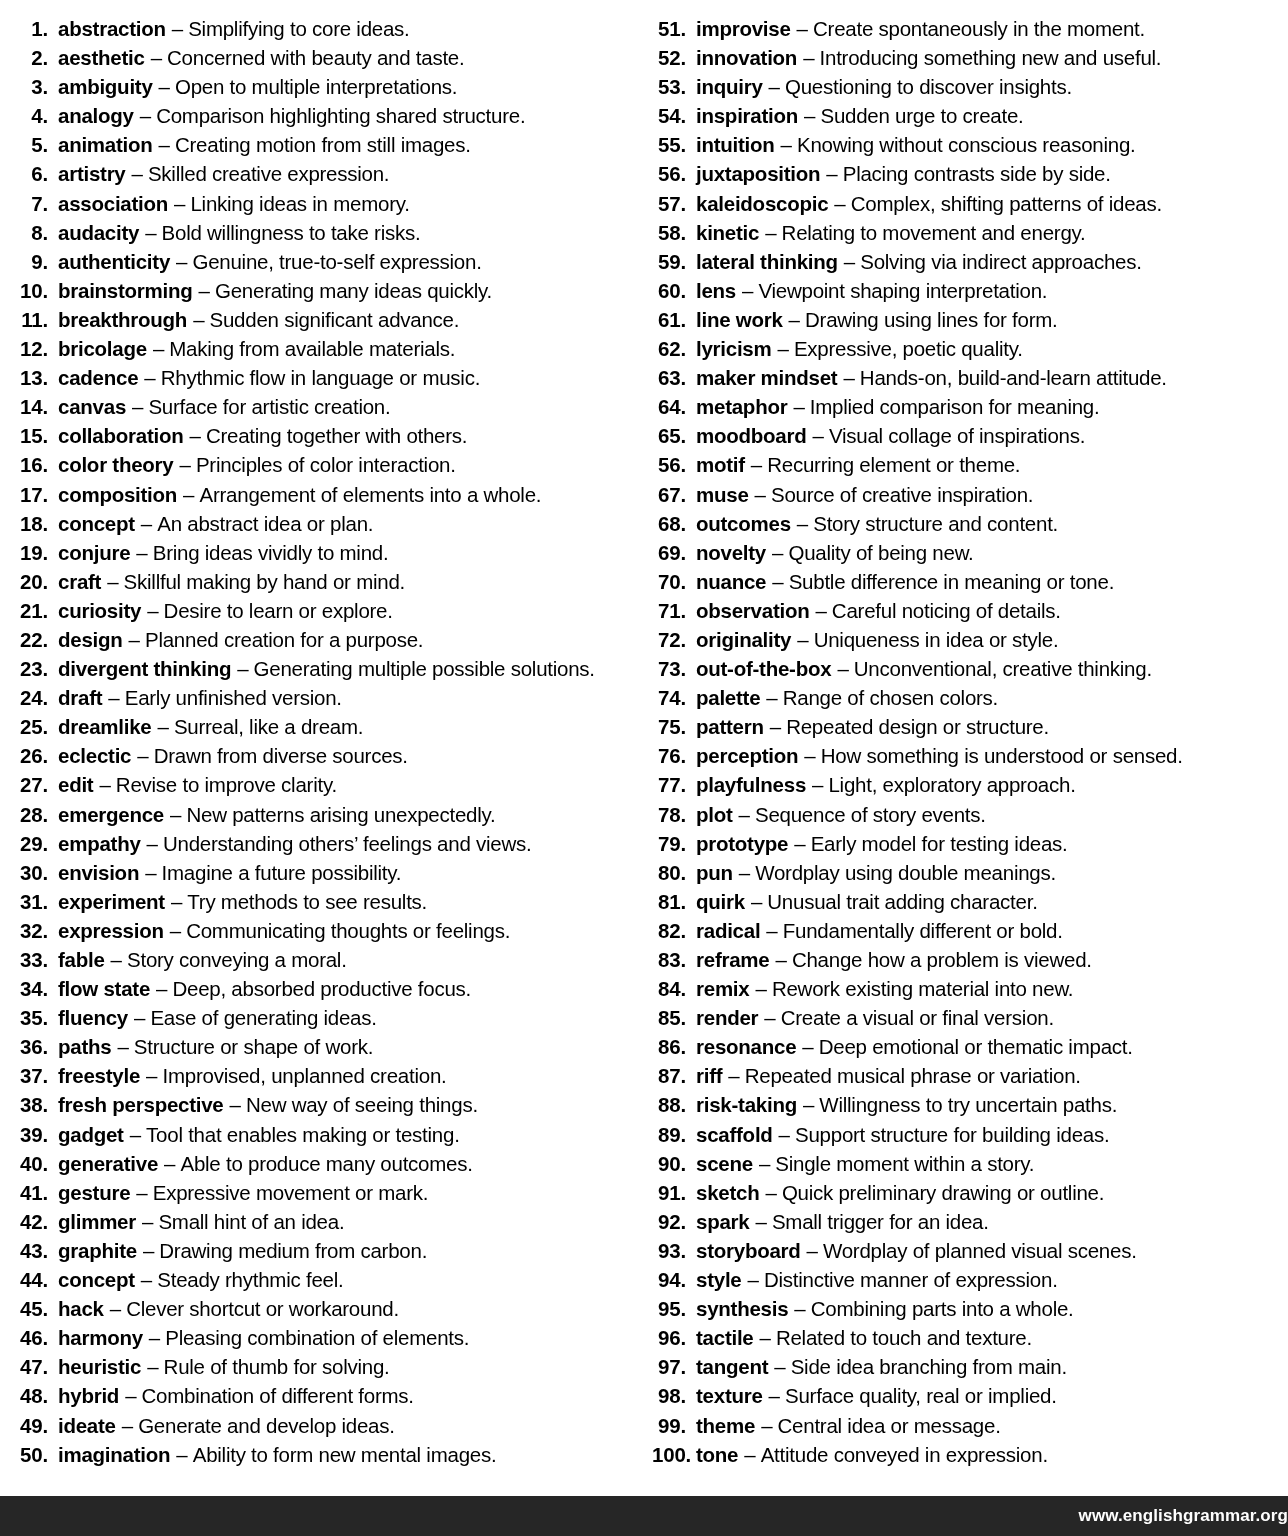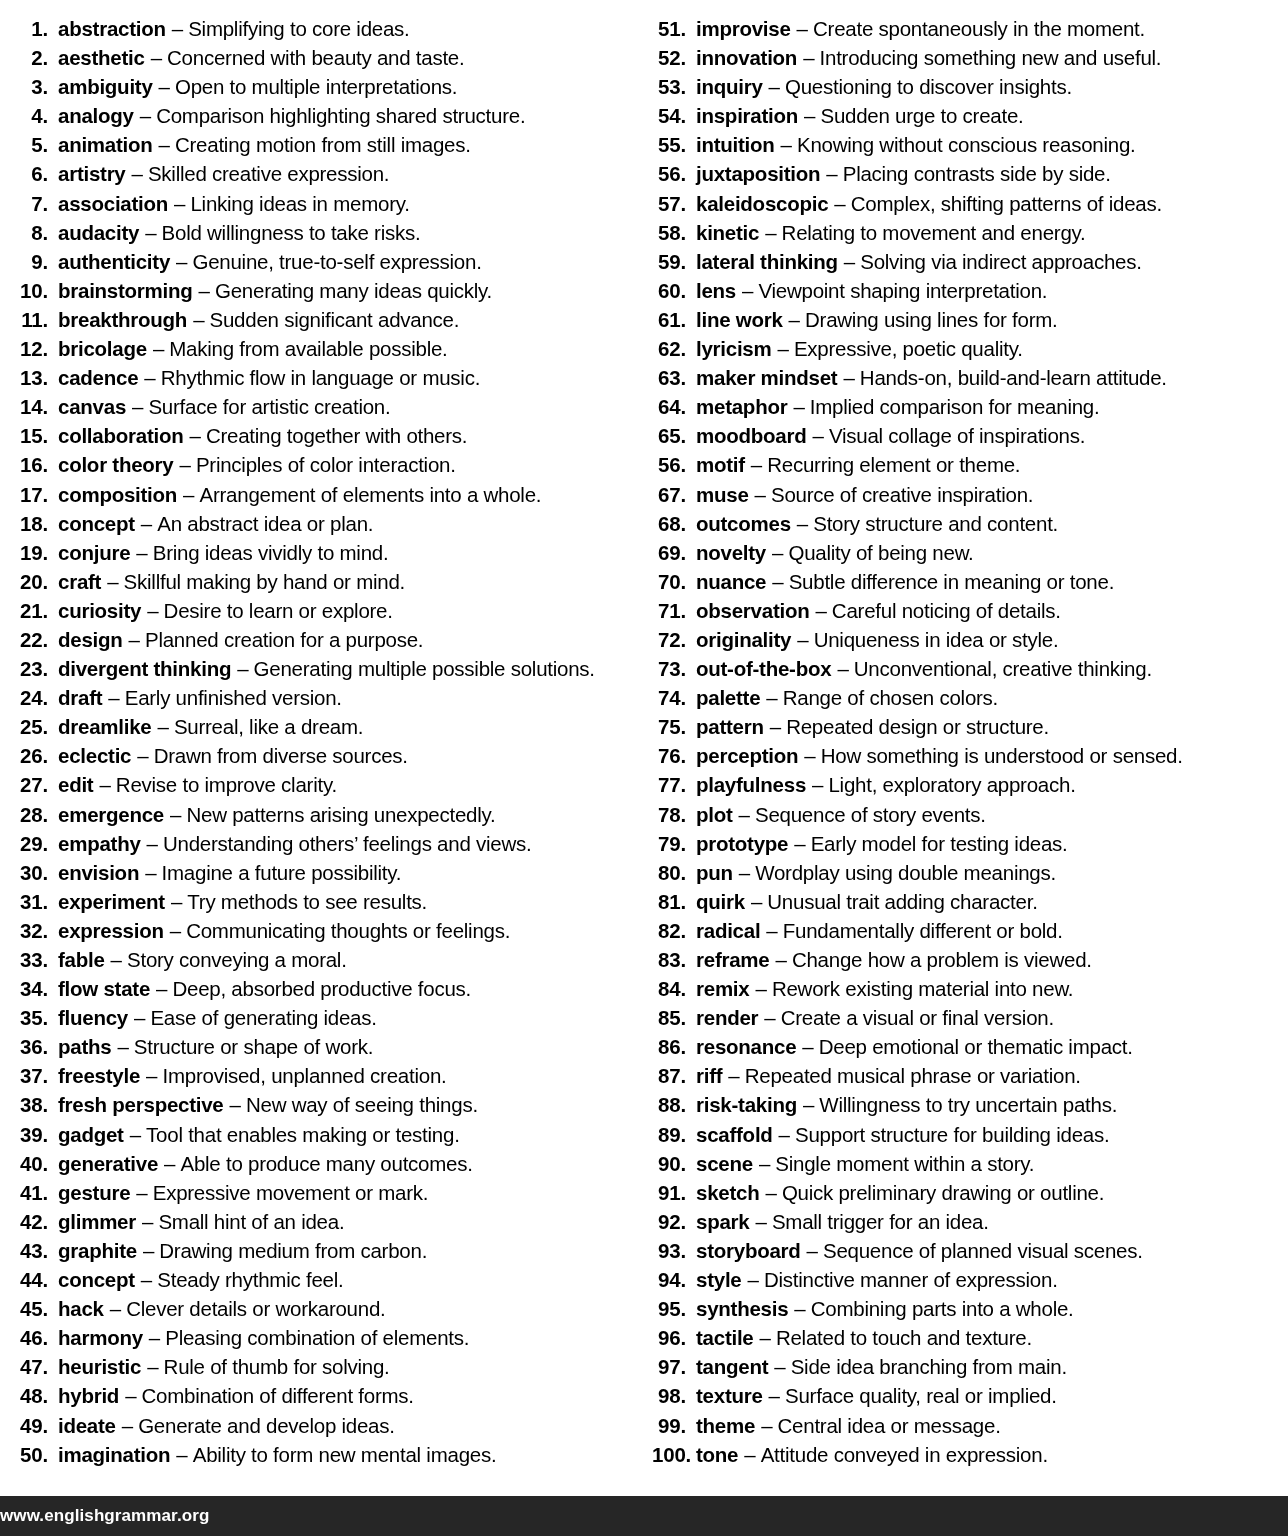--- a/index.html
+++ b/index.html
@@ -67,21 +67,21 @@
   .footer {
     position: absolute;
     left: 0;
     bottom: 0;
     width: 1288px;
     height: 40px;
     background: #262626;
     color: #ffffff;
     display: flex;
     align-items: center;
-    justify-content: flex-start;
+    justify-content: flex-end;
     font-size: 17px;
     font-weight: bold;
     letter-spacing: 0.1px;
   }
 </style>
 </head>
 <body>
 
 <div class="page">
   <div class="column left" id="col-0">
@@ -148,21 +148,21 @@
       <div class="item">
         <span class="num">11.</span>
         <span class="term">breakthrough</span>
         <span class="dash">–</span>
         <span class="def">Sudden significant advance.</span>
       </div>
       <div class="item">
         <span class="num">12.</span>
         <span class="term">bricolage</span>
         <span class="dash">–</span>
-        <span class="def">Making from available possible.</span>
+        <span class="def">Making from available materials.</span>
       </div>
       <div class="item">
         <span class="num">13.</span>
         <span class="term">cadence</span>
         <span class="dash">–</span>
         <span class="def">Rhythmic flow in language or music.</span>
       </div>
       <div class="item">
         <span class="num">14.</span>
         <span class="term">canvas</span>
@@ -346,21 +346,21 @@
       <div class="item">
         <span class="num">44.</span>
         <span class="term">concept</span>
         <span class="dash">–</span>
         <span class="def">Steady rhythmic feel.</span>
       </div>
       <div class="item">
         <span class="num">45.</span>
         <span class="term">hack</span>
         <span class="dash">–</span>
-        <span class="def">Clever details or workaround.</span>
+        <span class="def">Clever shortcut or workaround.</span>
       </div>
       <div class="item">
         <span class="num">46.</span>
         <span class="term">harmony</span>
         <span class="dash">–</span>
         <span class="def">Pleasing combination of elements.</span>
       </div>
       <div class="item">
         <span class="num">47.</span>
         <span class="term">heuristic</span>
@@ -636,21 +636,21 @@
       <div class="item">
         <span class="num">92.</span>
         <span class="term">spark</span>
         <span class="dash">–</span>
         <span class="def">Small trigger for an idea.</span>
       </div>
       <div class="item">
         <span class="num">93.</span>
         <span class="term">storyboard</span>
         <span class="dash">–</span>
-        <span class="def">Sequence of planned visual scenes.</span>
+        <span class="def">Wordplay of planned visual scenes.</span>
       </div>
       <div class="item">
         <span class="num">94.</span>
         <span class="term">style</span>
         <span class="dash">–</span>
         <span class="def">Distinctive manner of expression.</span>
       </div>
       <div class="item">
         <span class="num">95.</span>
         <span class="term">synthesis</span>

